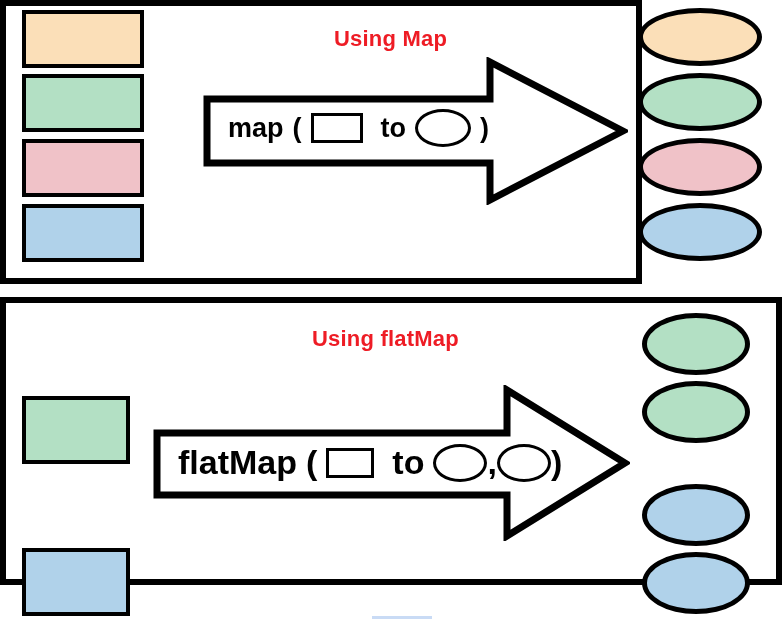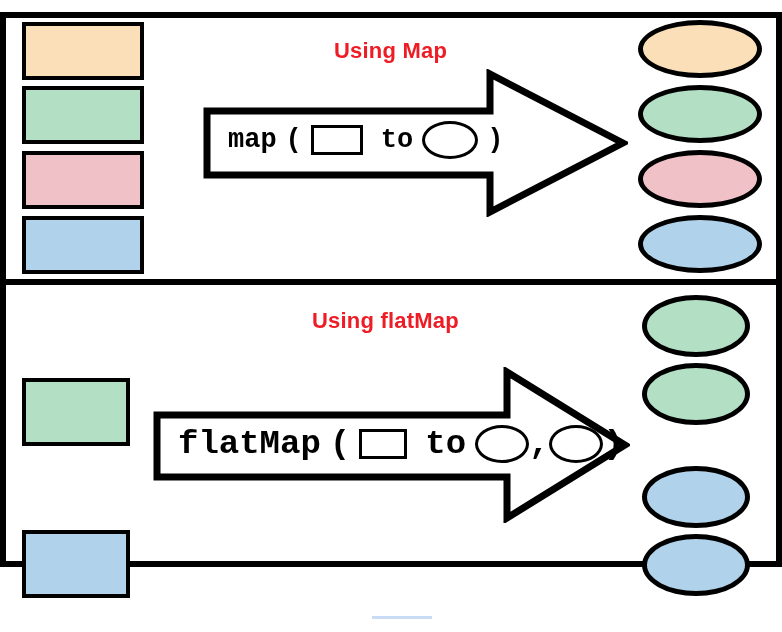--- a/index.html
+++ b/index.html
@@ -22,26 +22,26 @@
 
   
   .panel {
     position: absolute;
     left: 0;
     background: #ffffff;
     border: 6px solid #000000;
     box-sizing: border-box;
   }
   #panel-map {
-    top: 12px;
-    width: 782px;
+    top: 0;
+    width: 642px;
     height: 284px;
   }
   #panel-flatmap {
-    top: 279px;
+    top: 297px;
     width: 782px;
     height: 288px;
   }
 
   
   .panel-title {
     position: absolute;
     color: #ee1c25;
     font-weight: bold;
     font-family: "Liberation Sans", sans-serif;
@@ -79,21 +79,21 @@
     position: absolute;
   }
   .arrow-wrap svg {
     display: block;
   }
   .arrow-label {
     position: absolute;
     display: flex;
     align-items: center;
     white-space: nowrap;
-    font-family: Liberation Mono, monospace;
+    font-family: Liberation Sans, sans-serif;
     color: #000000;
     font-weight: bold;
   }
   .arrow-label .word {
     display: inline-block;
   }
   .glyph-box {
     display: inline-block;
     border: 3px solid #000000;
     background: transparent;

